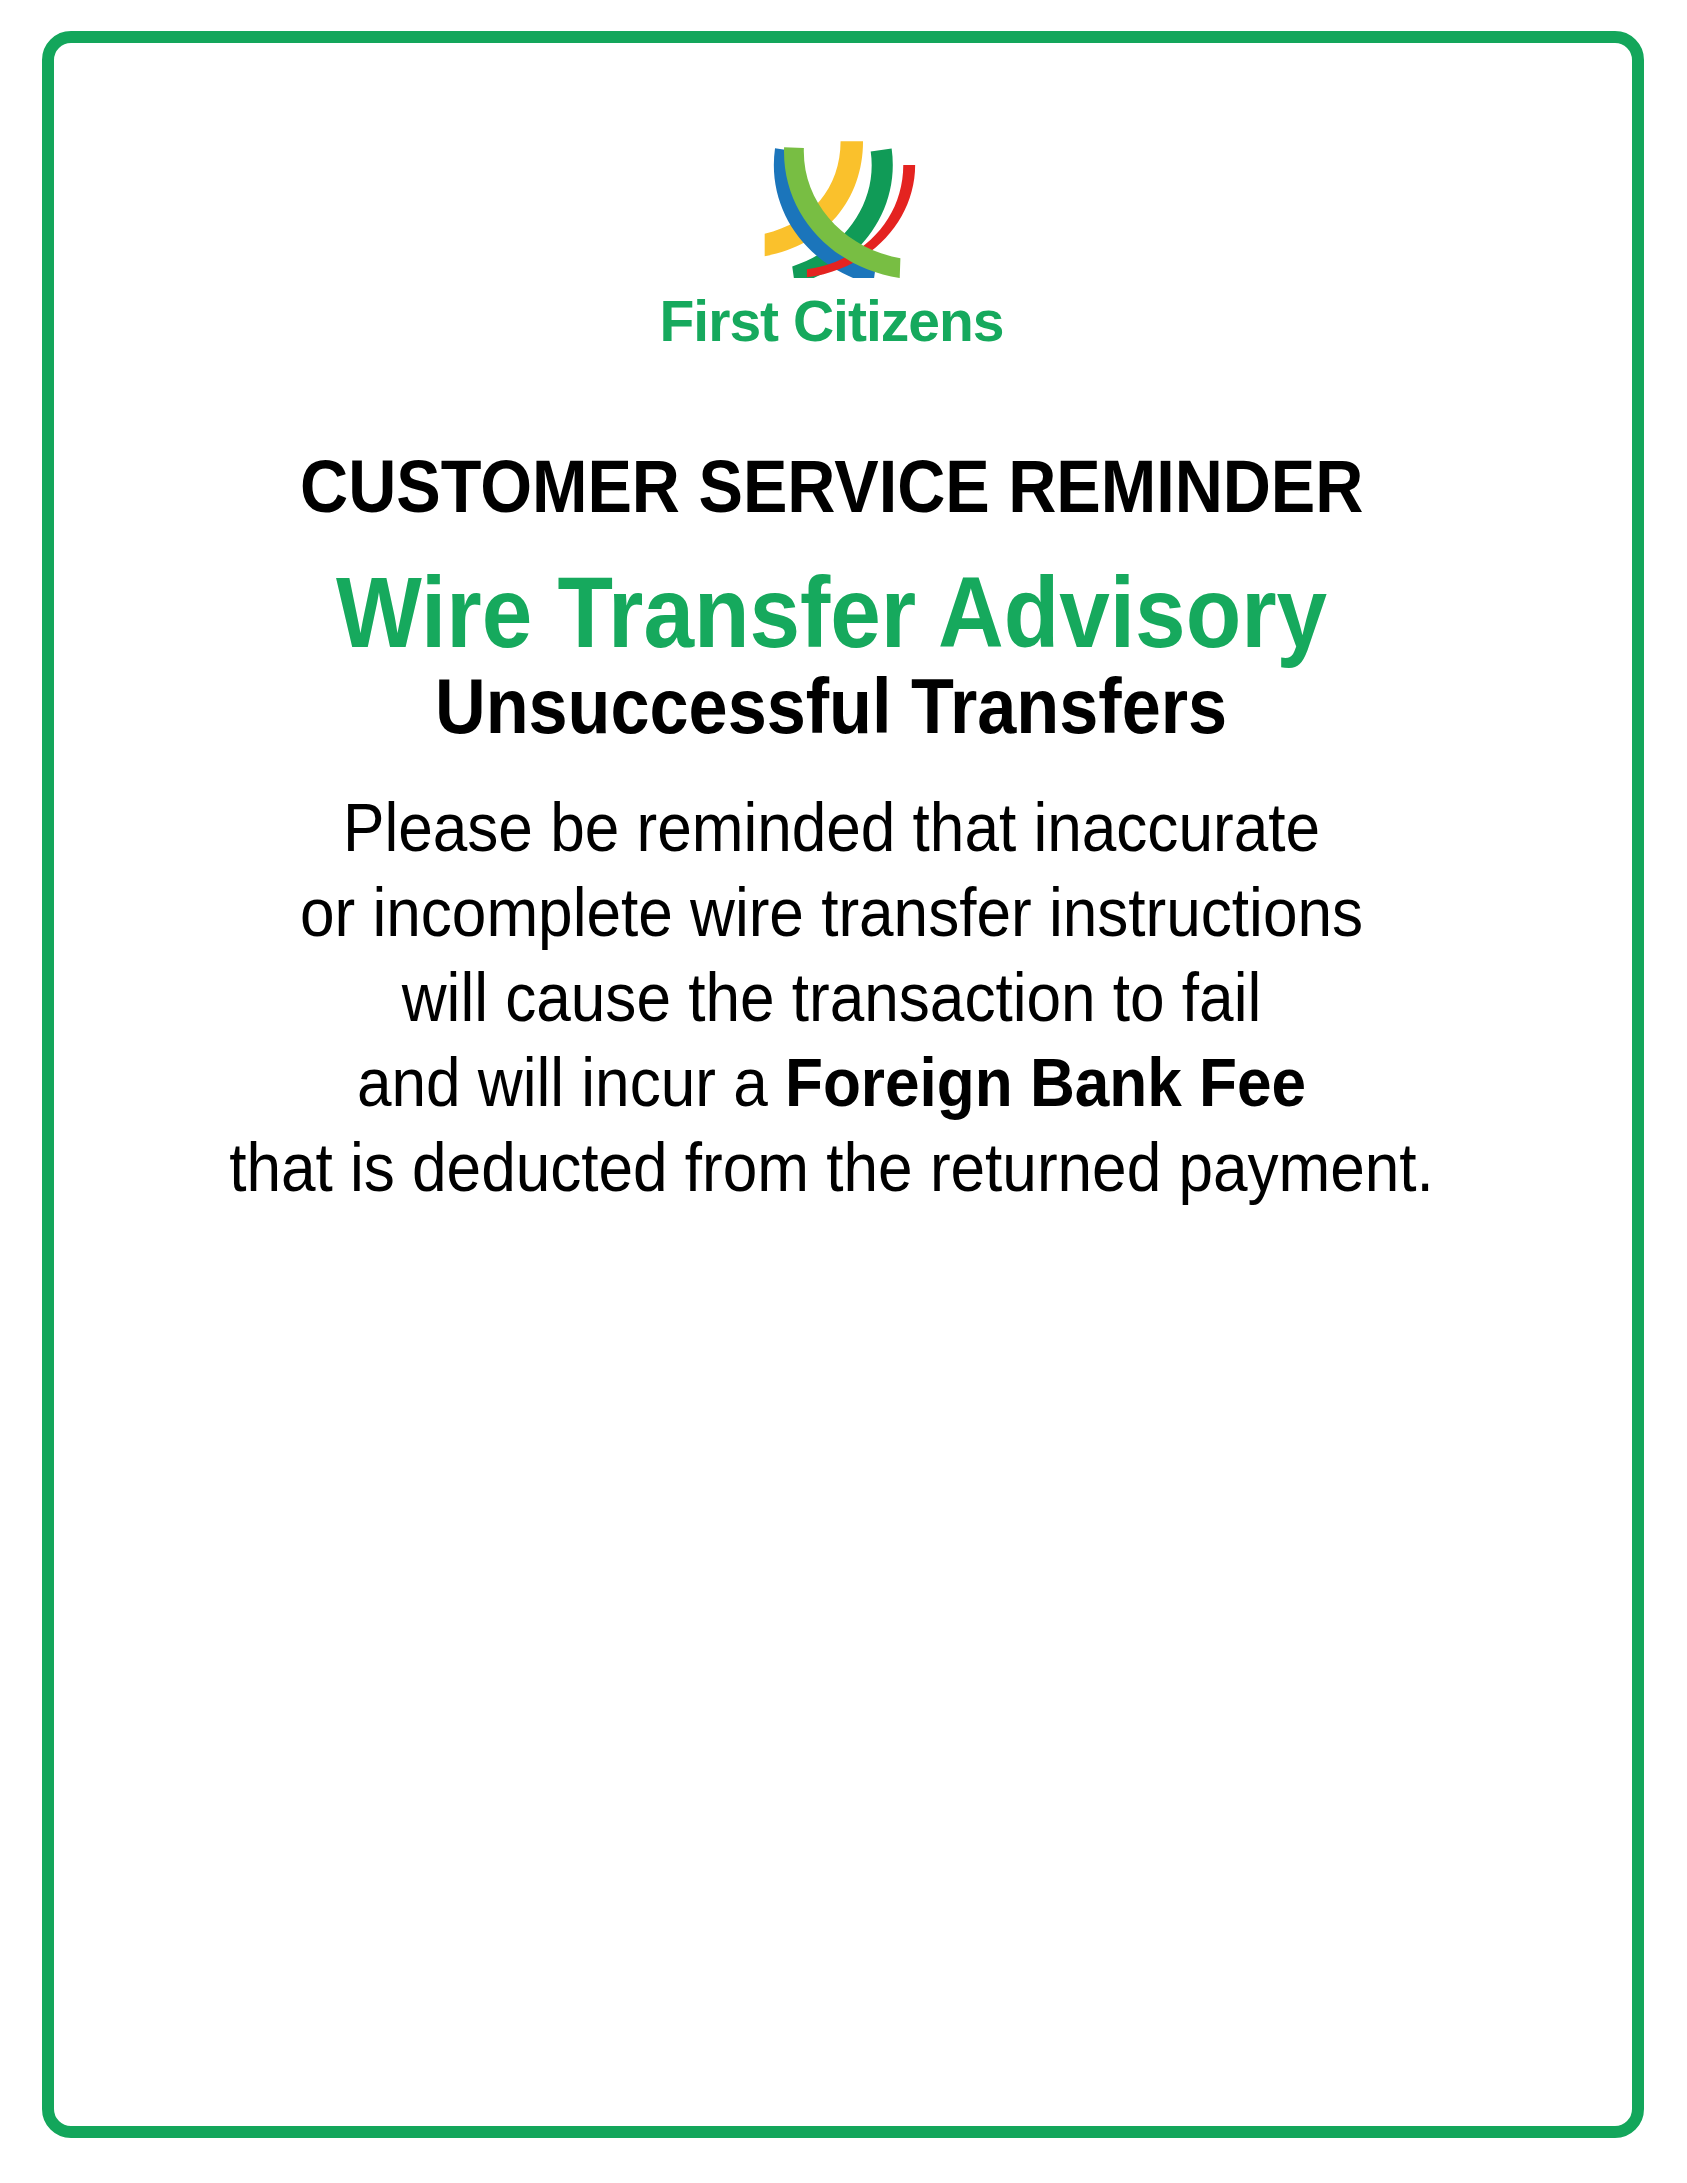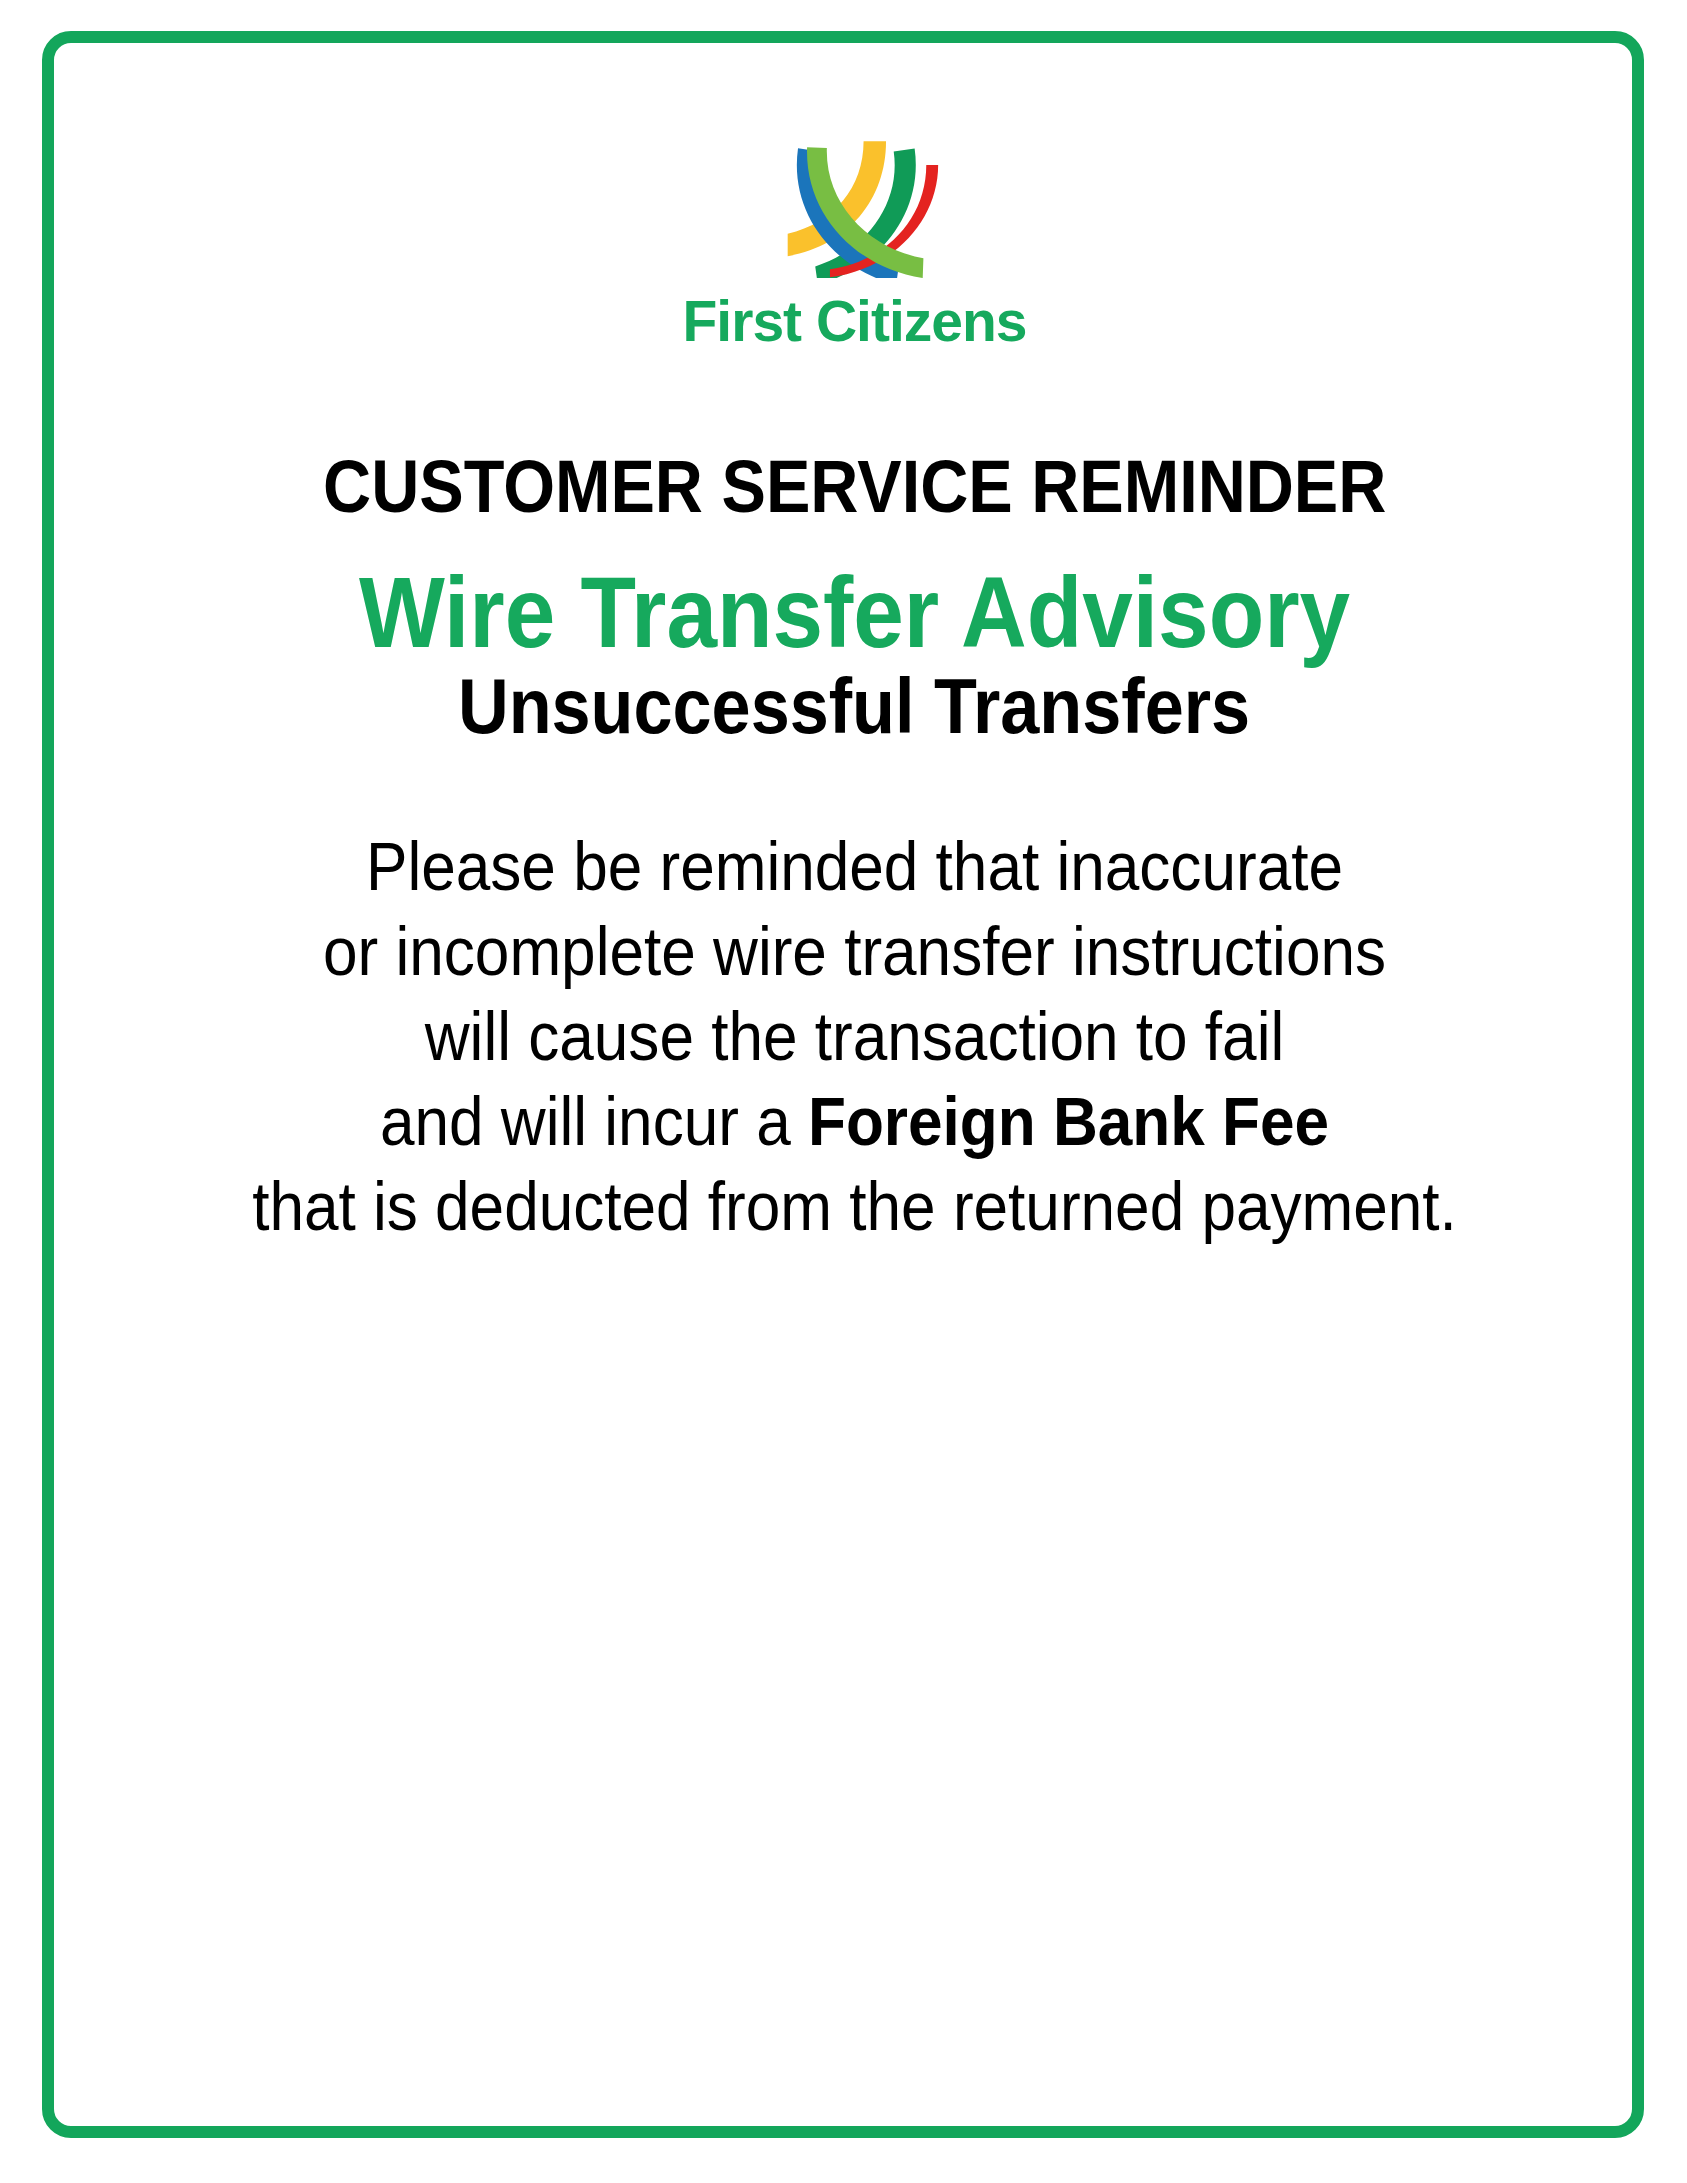--- a/index.html
+++ b/index.html
@@ -30,21 +30,21 @@
     width: 1602px;
     height: 2107px;
     border: 12px solid #13A65B;
     border-radius: 29px;
     box-sizing: border-box;
     pointer-events: none;
   }
 
   .content {
     position: absolute;
-    left: 65px;
+    left: 42px;
     top: 43px;
     width: 1579px;
     height: 2083px;
     box-sizing: border-box;
     display: flex;
     flex-direction: column;
     align-items: center;
   }
 
   
@@ -104,21 +104,21 @@
     line-height: 1.02;
     color: #000000;
     text-align: center;
     transform: scaleX(0.90);
     transform-origin: center center;
     white-space: nowrap;
   }
 
   
   .body-block {
-    margin-top: 77px;
+    margin-top: 38px;
     width: 1579px;
     text-align: center;
   }
   .body-line {
     font-family: "Liberation Sans Narrow", "Liberation Sans", sans-serif;
     font-weight: 400;
     font-size: 69px;
     line-height: 85px;
     color: #000000;
     text-align: center;

